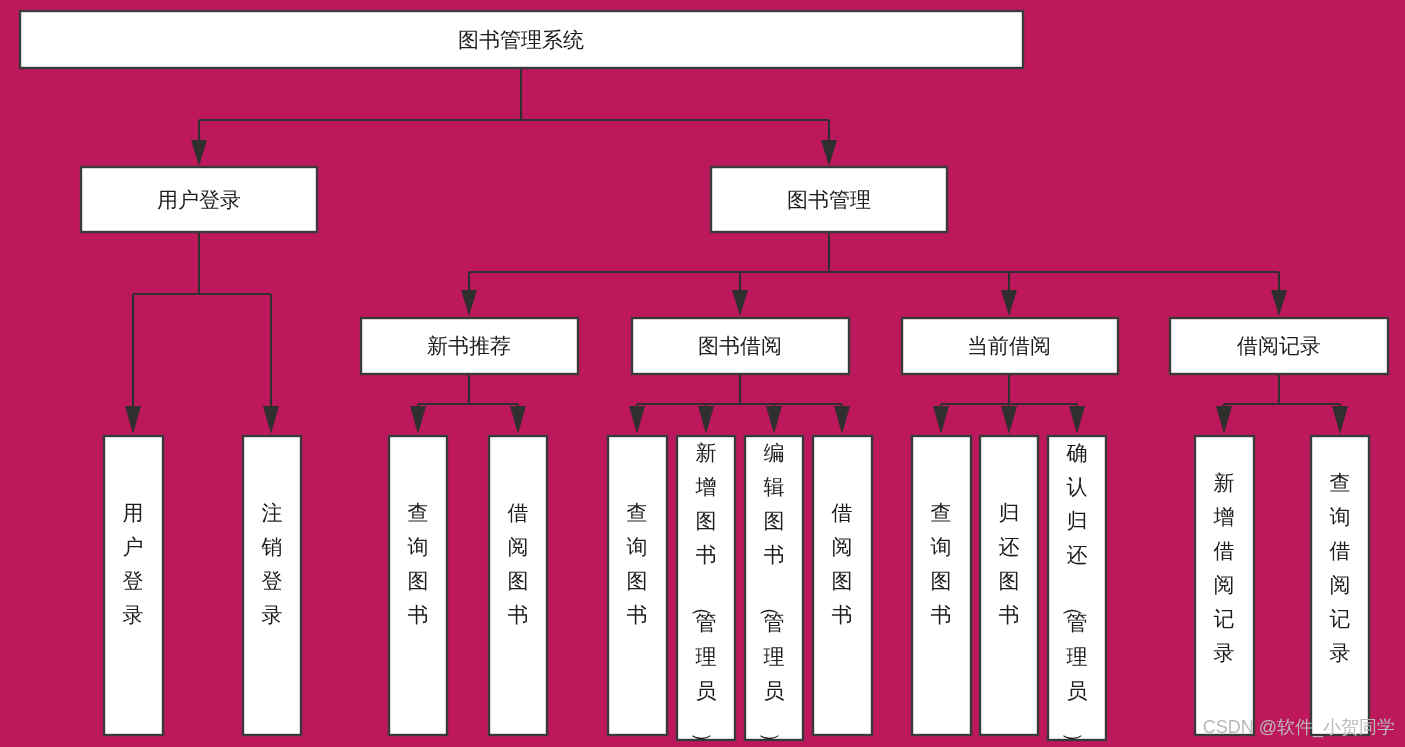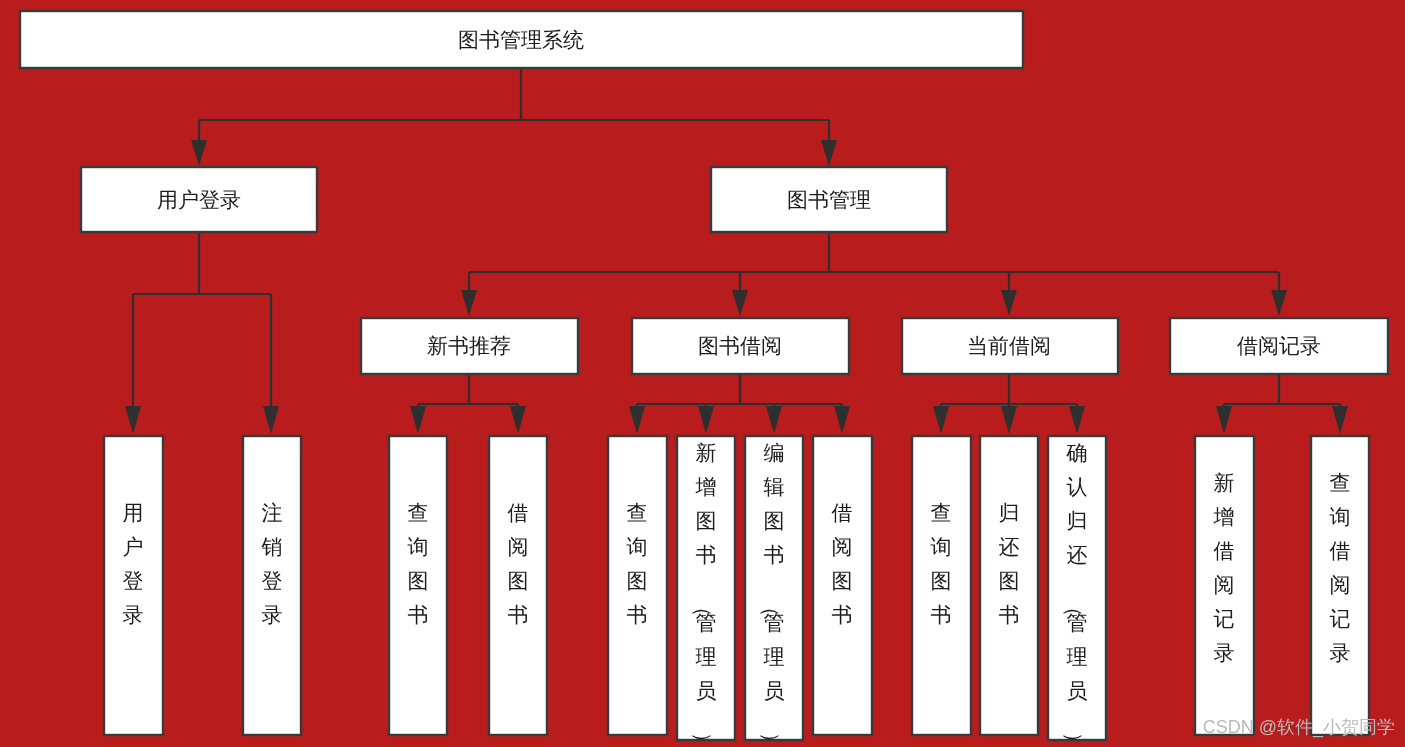--- a/index.html
+++ b/index.html
@@ -8,21 +8,21 @@
     padding: 0;
     background: #ffffff;
   }
   body {
     font-family: "Liberation Sans", "DejaVu Sans", sans-serif;
   }
   #diagram-root {
     position: relative;
     width: 1405px;
     height: 747px;
-    background: #b91c1c;
+    background: #be185d;
     overflow: hidden;
   }
   svg.flow {
     position: absolute;
     left: 0;
     top: 0;
     width: 1405px;
     height: 747px;
     display: block;
   }

